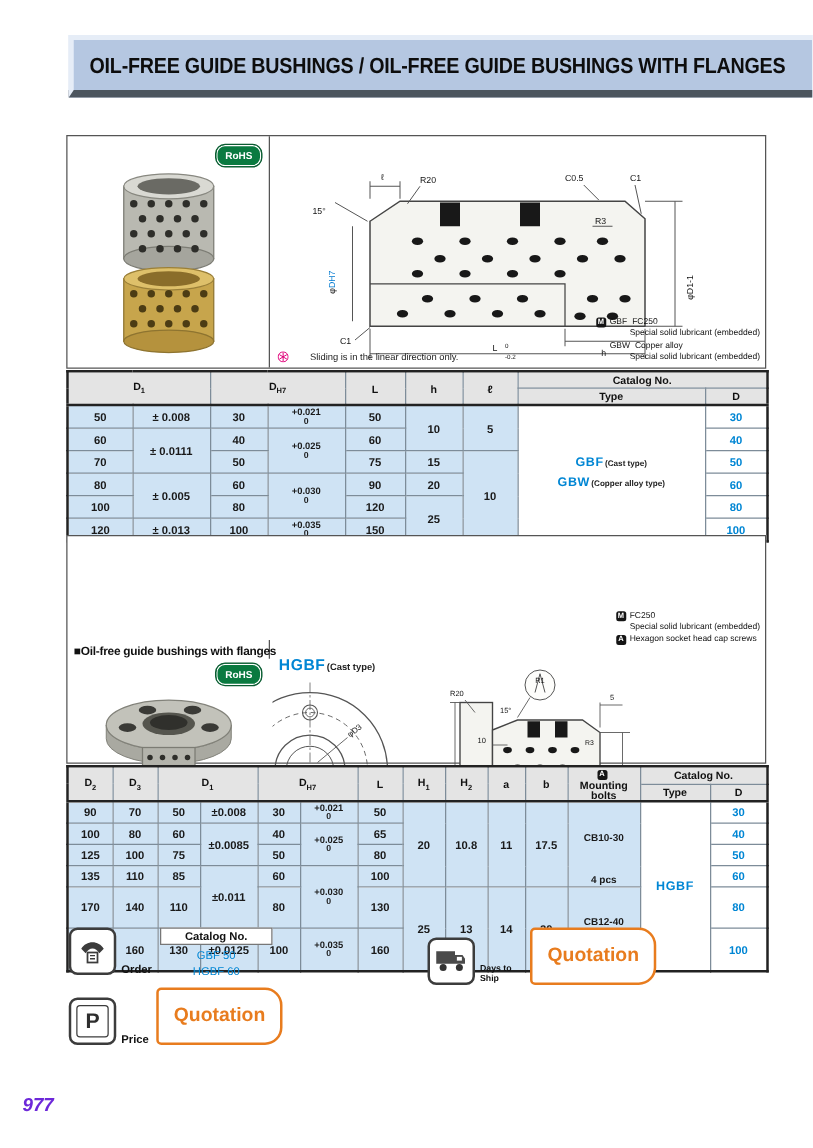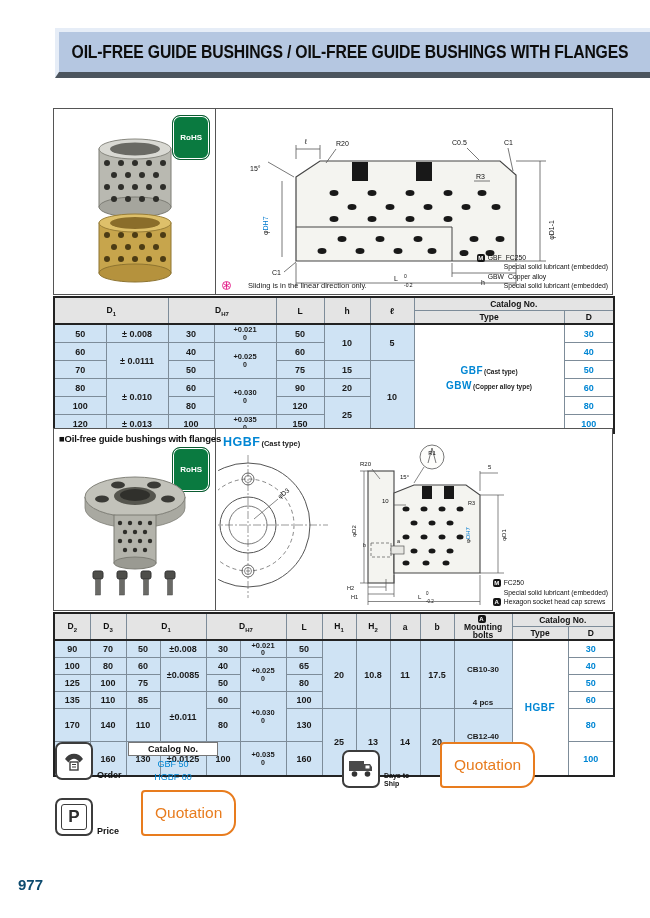--- a/index.html
+++ b/index.html
@@ -9,26 +9,26 @@
   
   .titlebar{position:absolute;left:55px;top:28px;right:0;height:40px;background:#b5c7e1;
             border-top:4px solid #e6edf7;border-left:4px solid #e6edf7;border-bottom:6px solid #4c555e;
             display:flex;align-items:center;}
   .titletext{font-weight:bold;font-size:17.5px;color:#0d0d0d;white-space:nowrap;
              transform:scaleX(0.9);transform-origin:0 50%;padding-left:14px;letter-spacing:-0.2px;}
 
   
   .panel{position:absolute;left:53px;width:558px;border:1.5px solid #555;background:#fff;display:flex;}
   .panel1{top:108px;height:185px;}
-  .panel2{top:428px;height:181px;}
+  .panel2{top:428px;height:181px;align-items:center;}
   .pleft{width:161px;border-right:1.5px solid #555;position:relative;}
   .pright{flex:1;position:relative;}
   .sec-title{font-size:9.5px;font-weight:bold;padding:4px 0 0 5px;letter-spacing:-0.2px;white-space:nowrap;}
   .rohs{position:absolute;background:#0a7a40;color:#fff;font-size:8px;font-weight:bold;
-        border-radius:8px;padding:17px 7px;border:1px solid #0b5b31;box-shadow:inset 0 0 0 1px #fff;}
+        border-radius:8px;padding:4px 7px;border:1px solid #0b5b31;box-shadow:inset 0 0 0 1px #fff;}
   .rohs1{right:5px;top:6px;}
   .rohs2{right:5px;top:18px;}
   .photo{position:absolute;left:50%;transform:translateX(-50%);}
   .photo1{top:22px;}
   .photo2{top:26px;}
   .typelabels{position:absolute;top:4px;left:7px;line-height:15px;}
   .code{color:#0086d4;font-weight:bold;font-size:12.5px;letter-spacing:0.5px;}
   .desc{color:#222;font-size:7.5px;font-weight:bold;margin-left:1px;}
   .slide-note{position:absolute;left:6px;bottom:4px;font-size:7.5px;color:#222;display:flex;align-items:center;gap:17px;white-space:nowrap;}
   .mat-note{position:absolute;right:4px;bottom:3px;font-size:6.8px;line-height:1.4;color:#111;text-align:left;}
@@ -64,25 +64,25 @@
 
   
   .fblock{position:absolute;display:flex;align-items:flex-end;}
   .iconbox{width:34px;height:34px;border:2.5px solid #3c3c3c;border-radius:7px;background:#fff;
            display:flex;align-items:center;justify-content:center;flex:none;}
   .flabel{font-weight:bold;font-size:9px;margin-left:4px;color:#111;}
   .flabel.small{font-size:7px;max-width:34px;line-height:8px;}
   .catwrap{position:absolute;left:128px;top:742px;width:90px;}
   .catbox{border:1.5px solid #777;text-align:center;font-weight:bold;font-size:9px;padding:1px 0;background:#fff;}
   .catitems{color:#0086d4;font-weight:normal;font-size:9px;text-align:center;line-height:13px;margin-top:2px;}
-  .pill{border:2.5px solid #e87c1e;border-radius:4px 14px 14px 4px;color:#e87c1e;font-weight:normal;
-        font-size:15.5px;padding:12px 12px;background:#fff;white-space:nowrap;margin-left:22px;}
+  .pill{border:2.5px solid #e87c1e;border-radius:4px 14px 14px 4px;color:#e87c1e;font-weight:bold;
+        font-size:15.5px;padding:12px 12px;background:#fff;white-space:nowrap;margin-left:6px;}
   .pbox-inner{width:24px;height:24px;border:1.5px solid #3c3c3c;border-radius:3px;display:flex;
               align-items:center;justify-content:center;font-weight:bold;font-size:17px;color:#2e2e2e;}
-  .pagenum{position:absolute;left:18px;top:876px;font-size:15px;font-weight:bold;color:#0c4a6e;}
+  .pagenum{position:absolute;left:18px;top:876px;font-size:15px;font-weight:bold;color:#6d28d9;font-style:italic;}
   svg text{font-family:"Liberation Sans",sans-serif;}
 </style>
 </head>
 <body>
 
 <div class="titlebar">
   <span class="titletext">OIL-FREE GUIDE BUSHINGS / OIL-FREE GUIDE BUSHINGS WITH FLANGES</span>
 </div>
 
 <div class="panel panel1">
@@ -271,21 +271,21 @@
     <tr>
       <td class="v">70</td>
       <td class="v">50</td>
       <td class="v">75</td>
       <td class="v">15</td>
       <td class="v" rowspan="4">10</td>
       <td class="cat dval">50</td>
     </tr>
     <tr>
       <td class="v">80</td>
-      <td class="v" rowspan="2">± 0.010</td>
+      <td class="v" rowspan="2">± 0.005</td>
       <td class="v">60</td>
       <td class="v tol" rowspan="2">
           <span class="tt">+0.030</span>
           <span class="tb">0</span>
         </td>
       <td class="v">90</td>
       <td class="v">20</td>
       <td class="cat dval">60</td>
     </tr>
     <tr>

